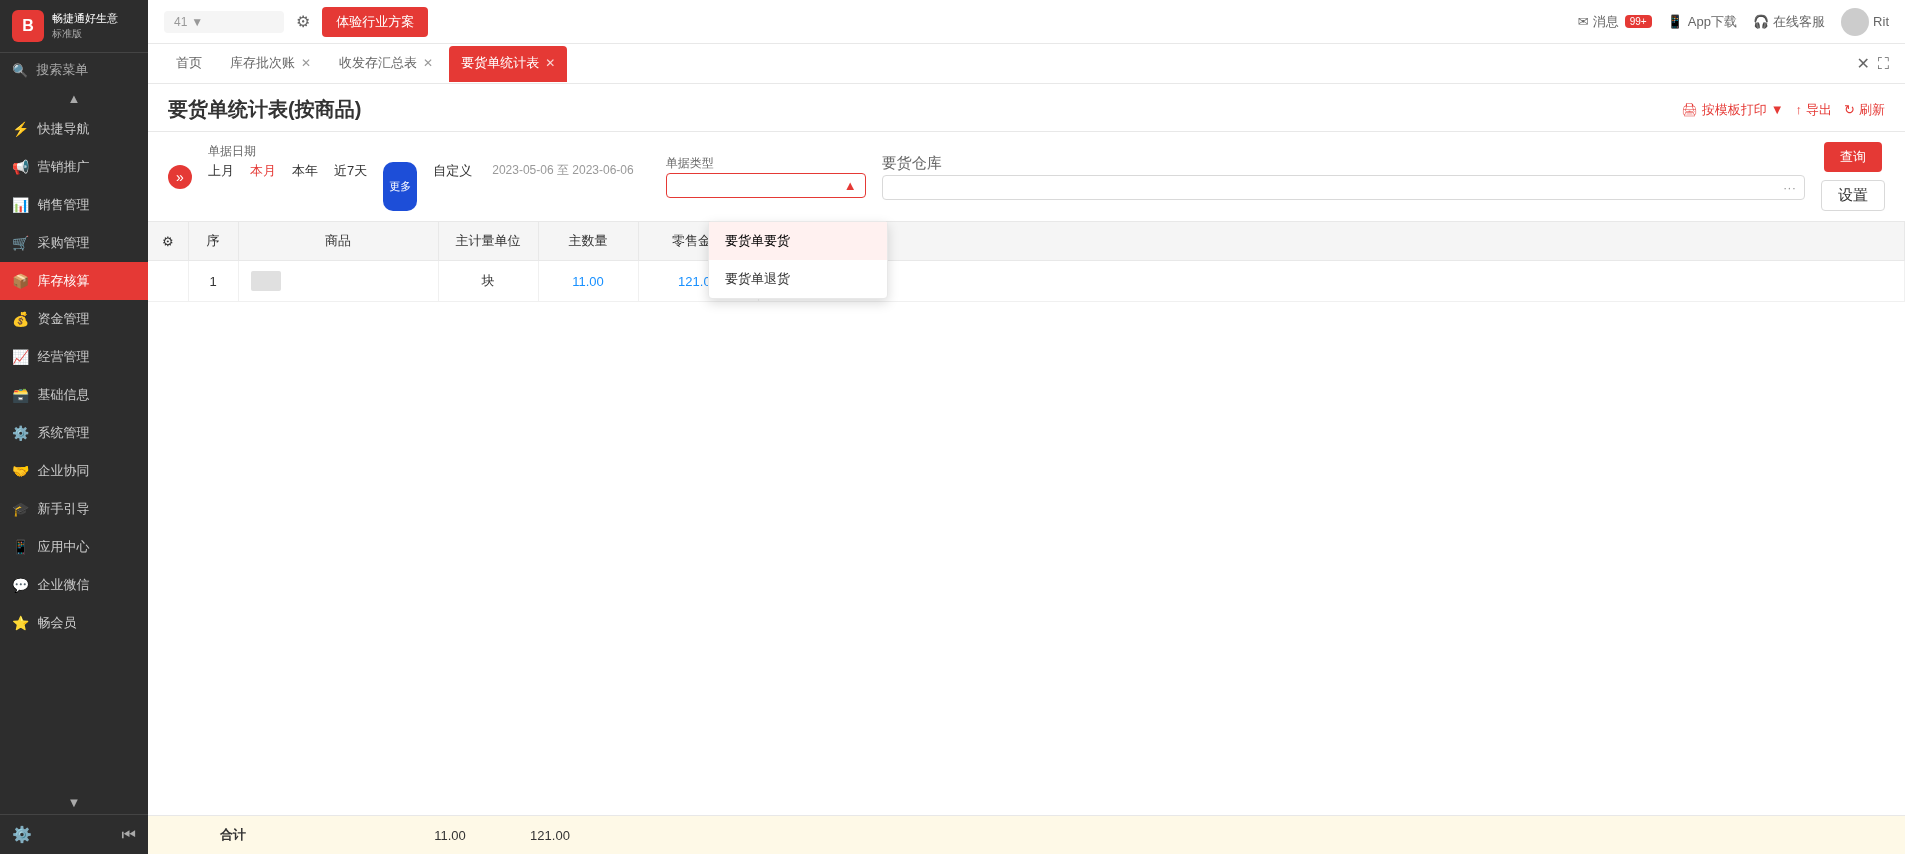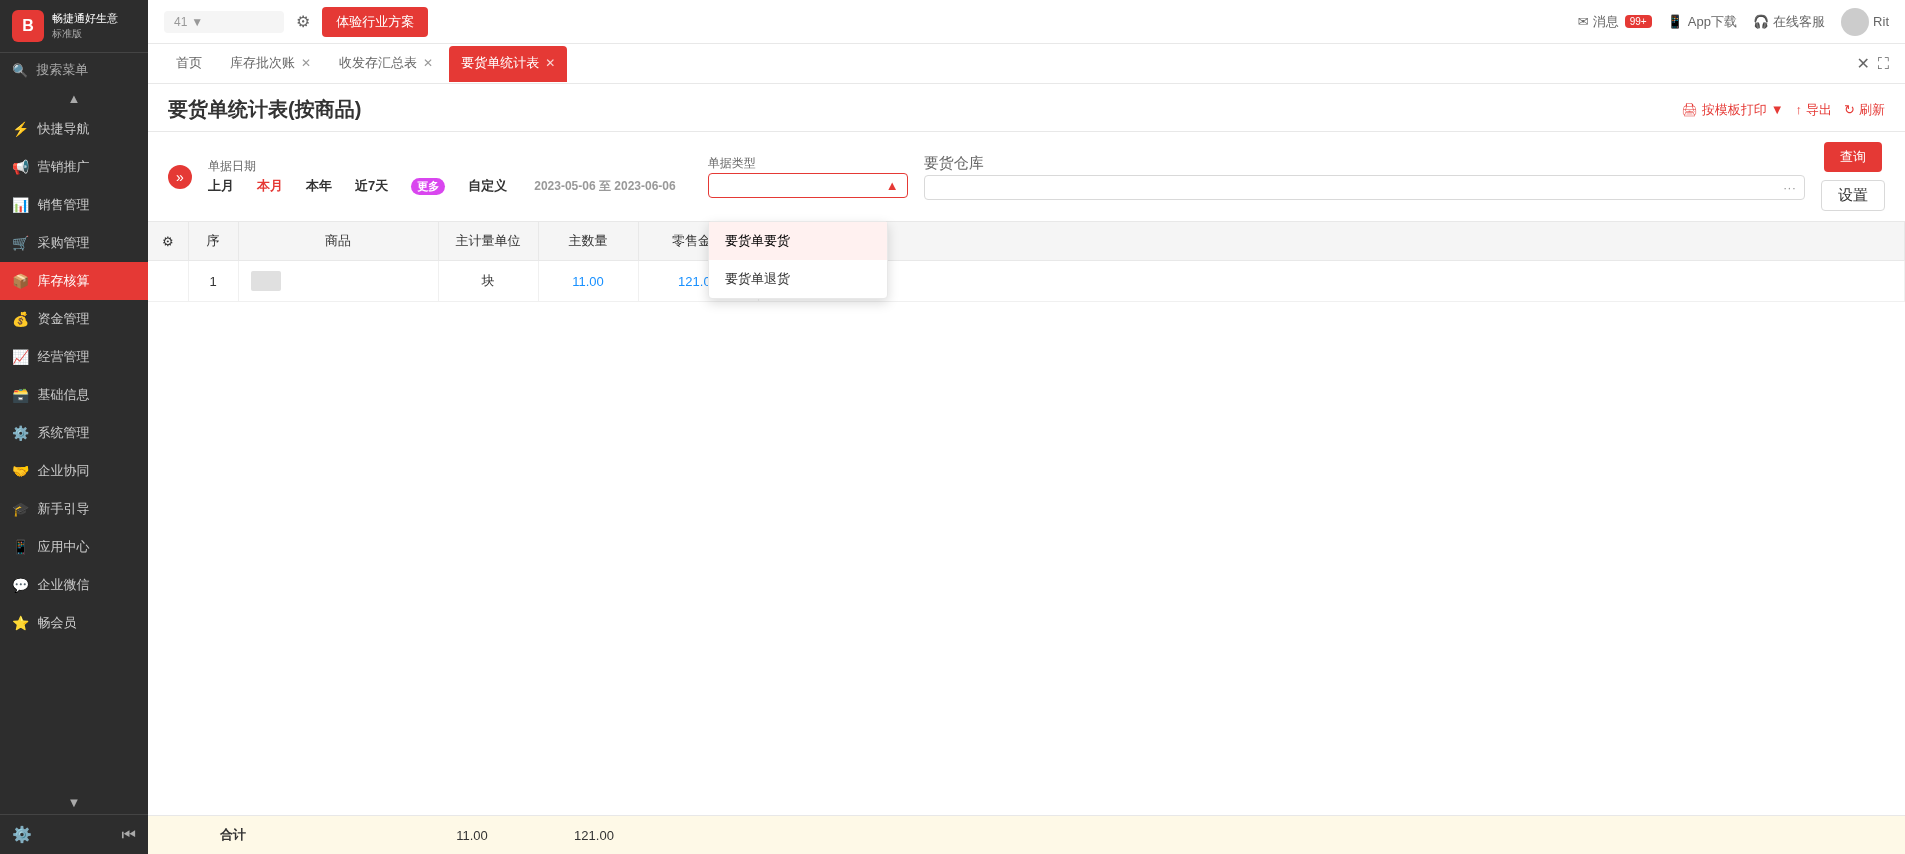--- a/index.html
+++ b/index.html
@@ -264,38 +264,37 @@
       display: flex;
       flex-direction: column;
       gap: 2px;
     }
     .filter-date-label {
       color: #666;
       font-size: 12px;
     }
     .filter-date-options {
       display: flex;
-      align-items: center;
-      gap: 23px;
-      font-size: 13px;
-      color: #333;
-      font-weight: bold;
+      align-items: flex-start;
+      gap: 16px;
+      font-size: 13px;
+      color: #333;
     }
     .date-opt {
       cursor: pointer;
       color: #333;
     }
     .date-opt.active {
       color: #e53935;
     }
     .date-opt-badge {
-      background: #d946ef;
+      background: #1d4ed8;
       color: #fff;
       border-radius: 10px;
-      padding: 1px 6px;
+      padding: 17px 6px;
       font-size: 11px;
       cursor: pointer;
     }
     .date-range {
       color: #999;
       font-size: 12px;
       margin-left: 4px;
     }
 
     .filter-type-group {
@@ -446,21 +445,20 @@
     }
 
     
     .table-footer {
       background: #fef9e7;
       border-top: 1px solid #e8e8e8;
       padding: 10px 12px;
       display: flex;
       align-items: center;
       flex-shrink: 0;
-      gap: 22px;
     }
     .footer-label {
       width: 240px;
       font-weight: bold;
       color: #333;
       padding-left: 60px;
     }
     .footer-val {
       width: 100px;
       text-align: center;

